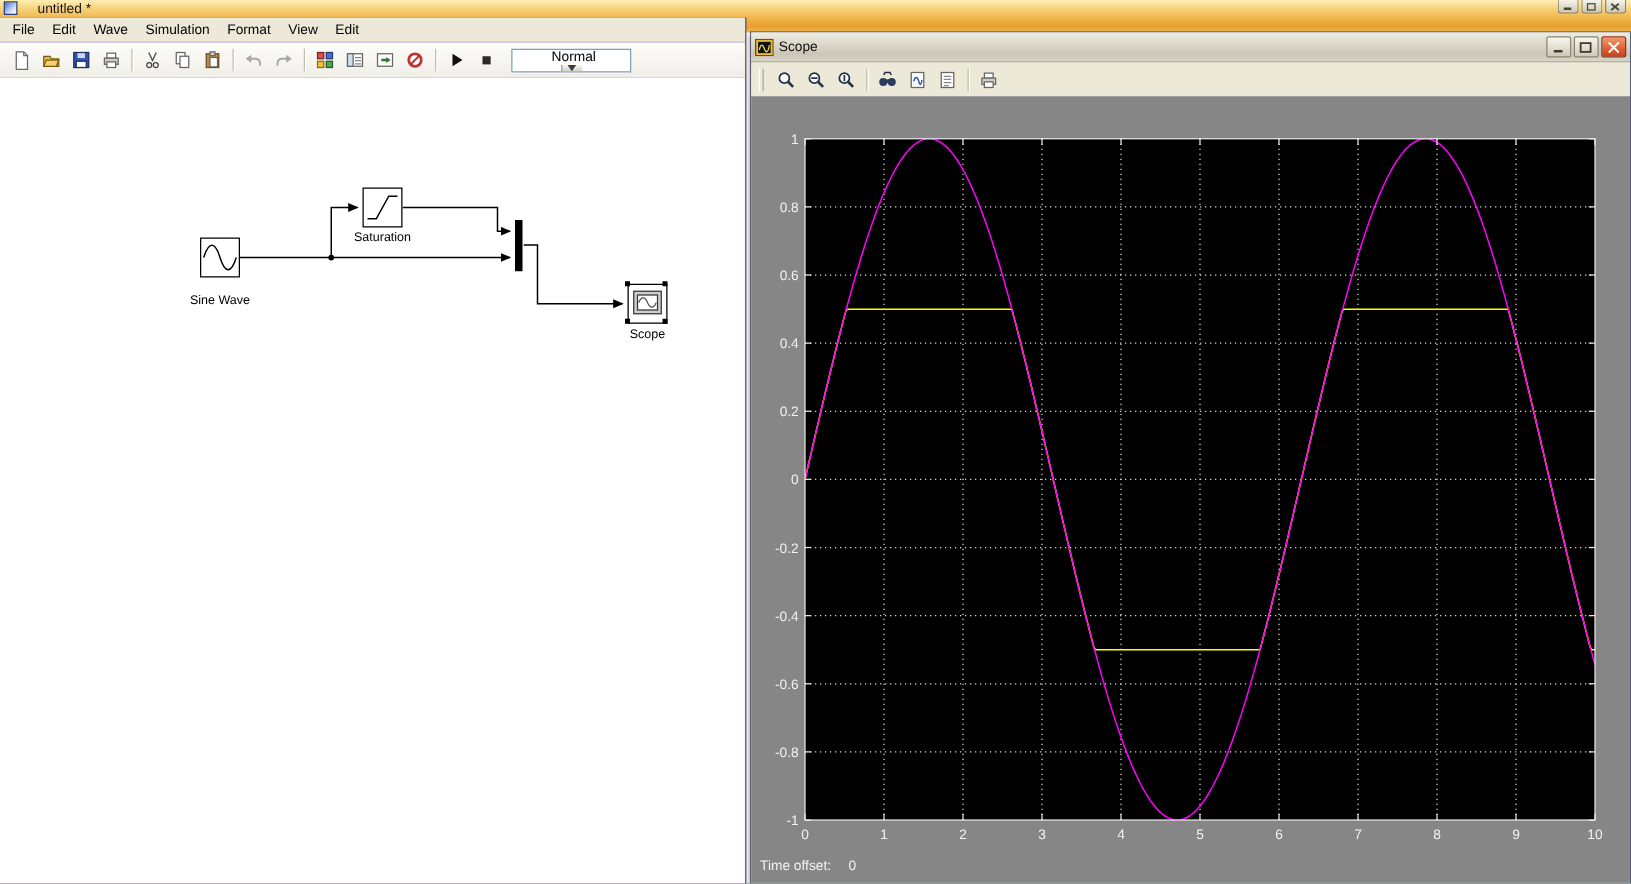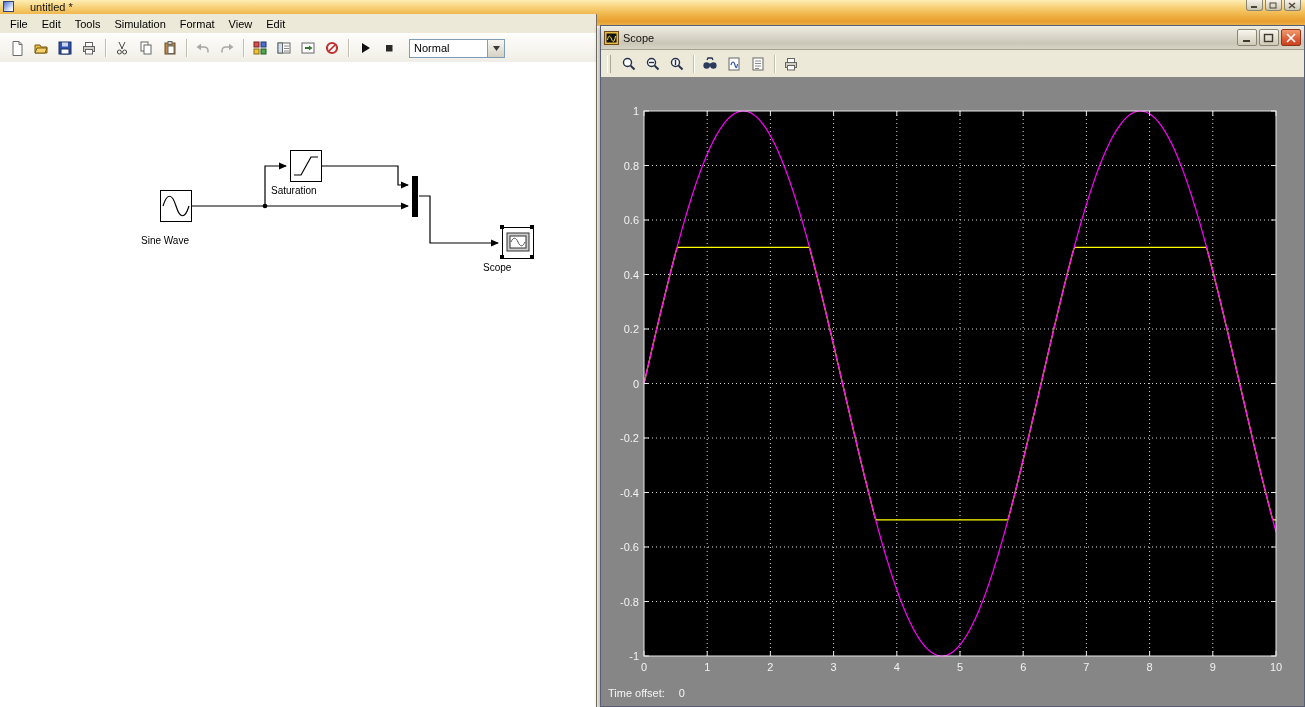--- a/index.html
+++ b/index.html
@@ -21,29 +21,29 @@
   .simulink-window{position:absolute;left:0;top:14px;width:597px;height:693px;
     background:#4c1d95;border-right:1px solid #716f64;box-sizing:border-box;}
   .menubar{height:19px;display:flex;align-items:center;padding-left:3px;font-size:11px;color:#000;background:#ece9d8;}
   .menu-item{padding:2px 7px;cursor:default;}
   .toolbar{height:28px;background:linear-gradient(#fdfdfa,#f0eee6);
     border-top:1px solid #fff;border-bottom:1px solid #c6c2b5;
     display:flex;align-items:center;padding-left:5px;}
   .tbtn{width:22px;height:22px;display:flex;align-items:center;justify-content:center;border:1px solid transparent;}
   .tsep{width:1px;height:18px;background:#c2beb0;box-shadow:1px 0 0 #fff;margin:0 4px;}
   .combo{margin-left:8px;width:96px;height:19px;background:#fff;border:1px solid #7f9db9;
-    display:flex;align-items:center;font-size:11px;box-sizing:border-box;}
+    display:flex;align-items:center;font-size:11px;box-sizing:border-box;flex-direction:column;}
   .combo-text{flex:1;padding-left:4px;color:#000;}
   .combo-btn{width:16px;height:17px;background:linear-gradient(#f8f7f3,#d6d1c2);
     border-left:1px solid #7f9db9;display:flex;align-items:center;justify-content:center;}
 
   .canvas{position:absolute;left:0;top:48px;width:596px;height:645px;background:#ffffff;overflow:hidden;}
   #wires{position:absolute;left:0;top:0;}
   .blk{position:absolute;background:#fff;border:1px solid #000;box-sizing:border-box;}
-  .blk-label{position:absolute;width:70px;font-size:10px;color:#000;white-space:nowrap;}
+  .blk-label{position:absolute;width:70px;text-align:center;font-size:10px;color:#000;white-space:nowrap;}
   .mux{position:absolute;left:412px;top:114px;width:6px;height:41px;background:#000;}
   .handle{position:absolute;width:4px;height:4px;background:#000;}
 
   
   .scope-window{position:absolute;left:600px;top:25px;width:705px;height:682px;
     background:#ece9d8;border:1px solid #565f76;box-sizing:border-box;
     box-shadow:-2px 2px 4px rgba(60,40,10,.35);}
   .scope-titlebar{height:23px;background:linear-gradient(#efede2,#cbc7b7 75%,#d8d4c6);
     border-bottom:1px solid #a5a192;display:flex;align-items:center;padding:0 3px;}
   .scope-title-text{flex:1;font-size:11px;color:#111;margin-left:4px;}
@@ -87,21 +87,21 @@
           </svg>
       </span>
     </div>
   </div>
 
   <div class="simulink-window">
 
     <div class="menubar">
       <span class="menu-item">File</span>
       <span class="menu-item">Edit</span>
-      <span class="menu-item">Tools</span>
+      <span class="menu-item">Wave</span>
       <span class="menu-item">Simulation</span>
       <span class="menu-item">Format</span>
       <span class="menu-item">View</span>
       <span class="menu-item">Edit</span>
     </div>
 
     <div class="toolbar">
       <span class="tbtn">
         <svg width="16" height="16" viewBox="0 0 16 16">
           <path d="M4 1.5h6l3 3v11H4z" fill="#fff" stroke="#6b6b6b"></path>

